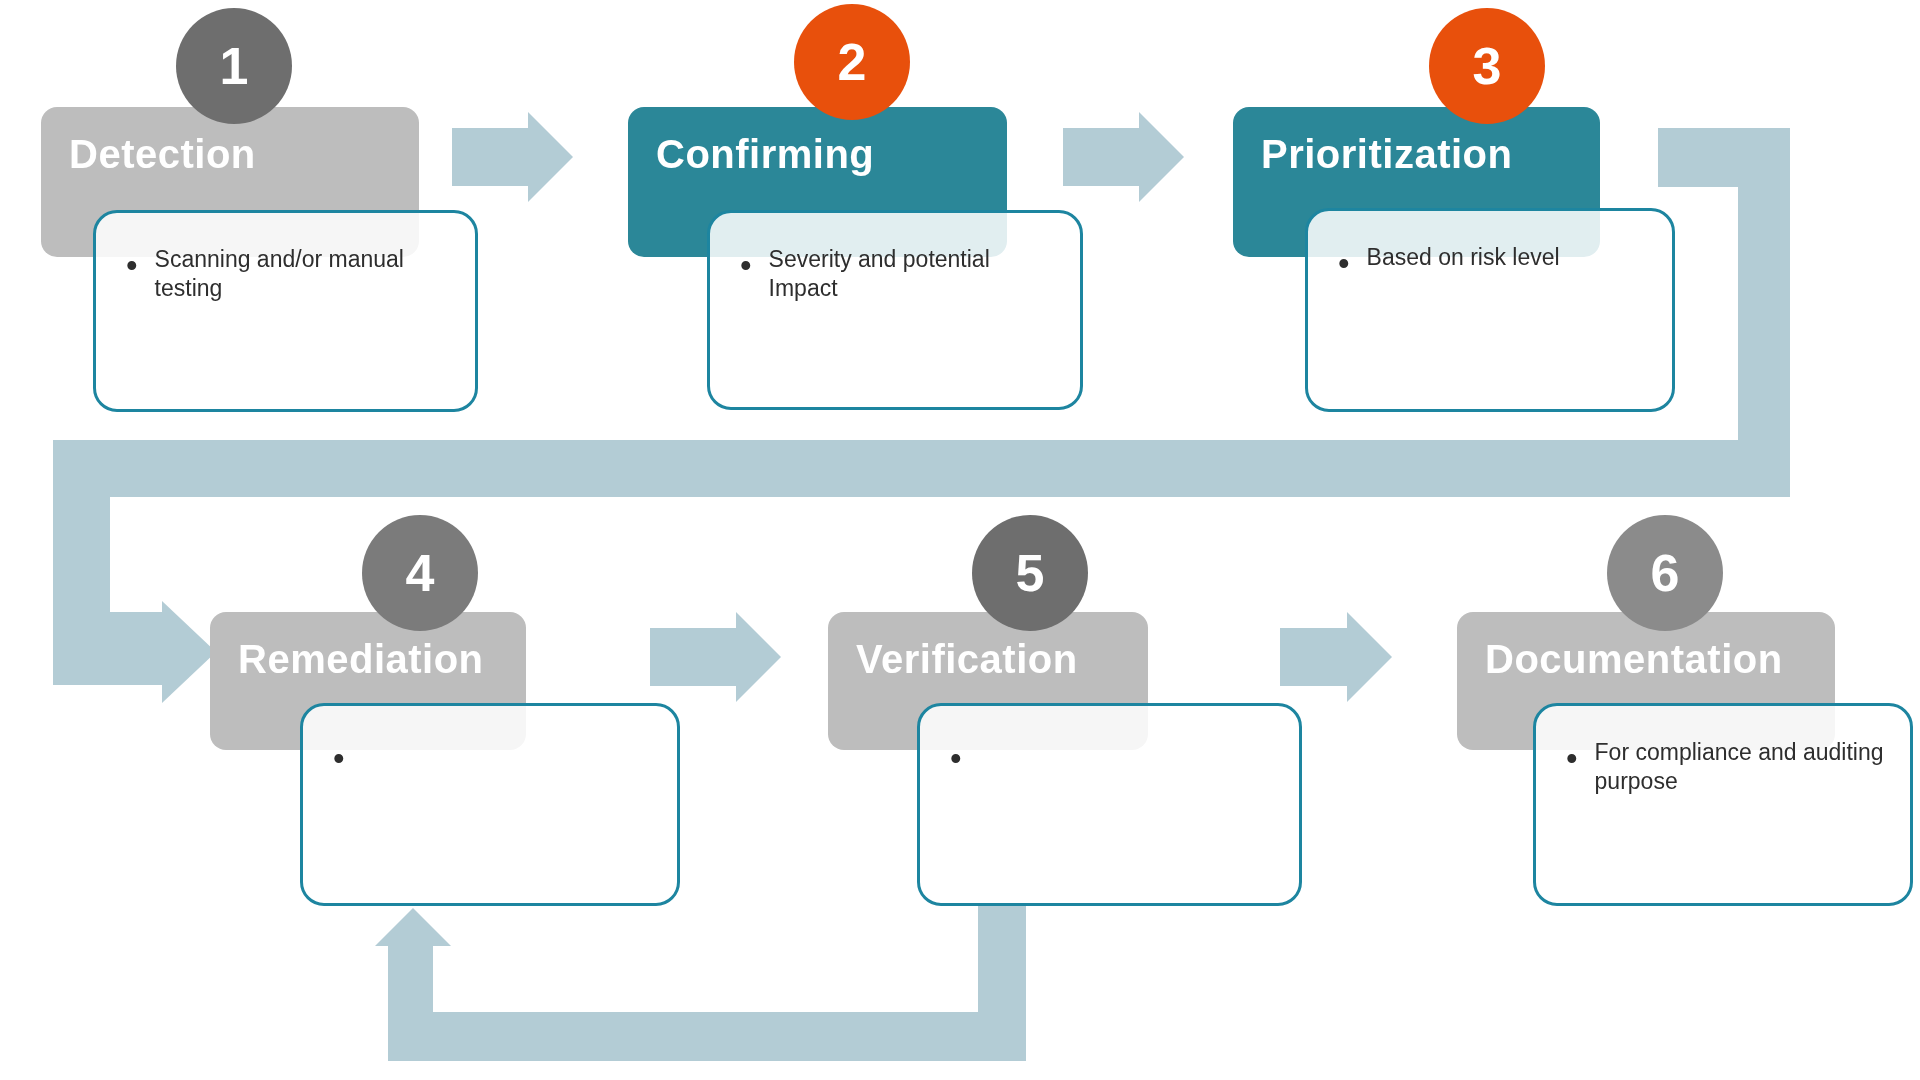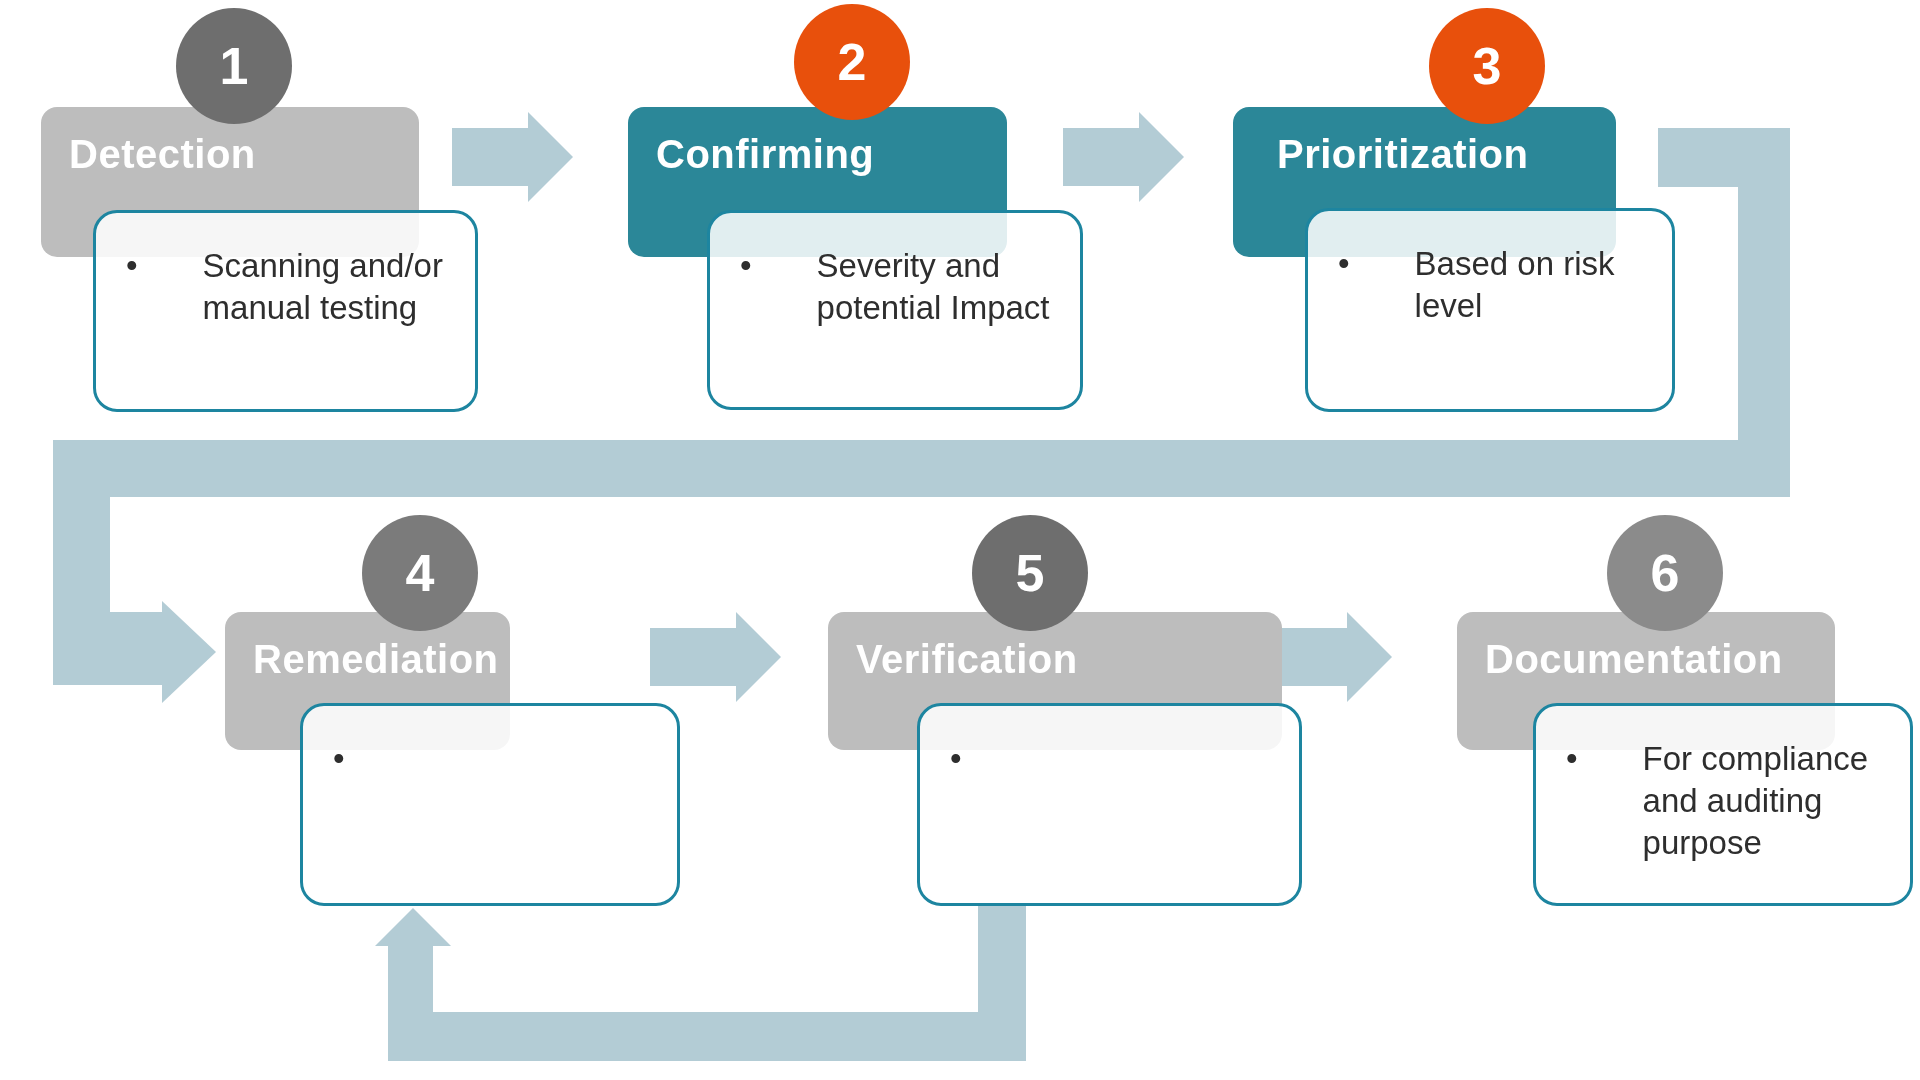--- a/index.html
+++ b/index.html
@@ -22,30 +22,30 @@
   .header{position:absolute;border-radius:16px;z-index:1;}
   .title{display:block;padding:25px 0 0 28px;font-size:40px;font-weight:bold;
     color:var(--title-text);letter-spacing:.5px;}
   .badge{position:absolute;width:116px;height:116px;border-radius:50%;z-index:2;
     display:flex;align-items:center;justify-content:center;}
   .badge span{color:var(--title-text);font-size:52px;font-weight:bold;}
   .card{position:absolute;background:rgba(255,255,255,.86);
     border:3px solid var(--card-border);border-radius:24px;z-index:3;
     box-sizing:border-box;padding:32px 18px 18px 30px;display:flex;gap:17px;}
   .card .marker{font-size:33px;line-height:1.28;color:var(--ink);}
-  .card .btext{font-size:33px;line-height:1.28;color:var(--ink);margin-left:48px;}
+  .card .btext{font-size:23px;line-height:1.28;color:var(--ink);}
   .loop-label{position:absolute;left:540px;top:1012px;height:49px;line-height:49px;
     font-size:32px;color:var(--ink);z-index:1;}
 
   
   .s1 .header{left:15px;top:107px;width:378px;height:150px;}
   .s2 .header{left:628px;top:107px;width:379px;height:150px;}
-  .s3 .header{left:1233px;top:107px;width:367px;height:150px;padding-left:16px;}
-  .s4 .header{left:225px;top:612px;width:285px;height:138px;}
-  .s5 .header{left:828px;top:612px;width:454px;height:138px;}
+  .s3 .header{left:1233px;top:107px;width:367px;height:150px;}
+  .s4 .header{left:210px;top:612px;width:316px;height:138px;}
+  .s5 .header{left:828px;top:612px;width:320px;height:138px;}
   .s6 .header{left:1457px;top:612px;width:378px;height:138px;}
 
   .s1 .badge{left:176px;top:8px;}
   .s2 .badge{left:794px;top:4px;}
   .s3 .badge{left:1429px;top:8px;}
   .s4 .badge{left:362px;top:515px;}
   .s5 .badge{left:972px;top:515px;}
   .s6 .badge{left:1607px;top:515px;}
 
   .s1 .card{left:93px;top:210px;width:385px;height:202px;}

